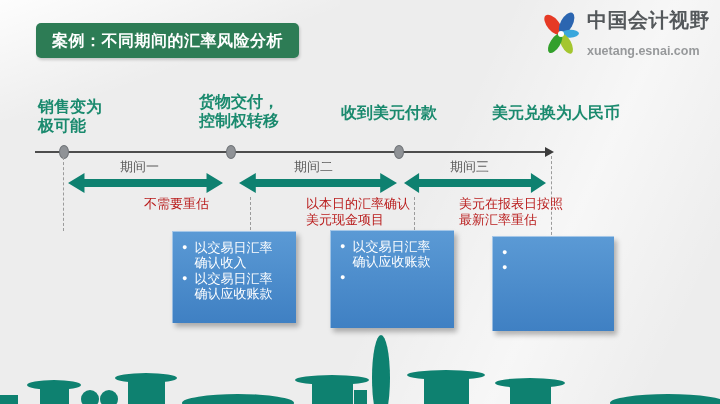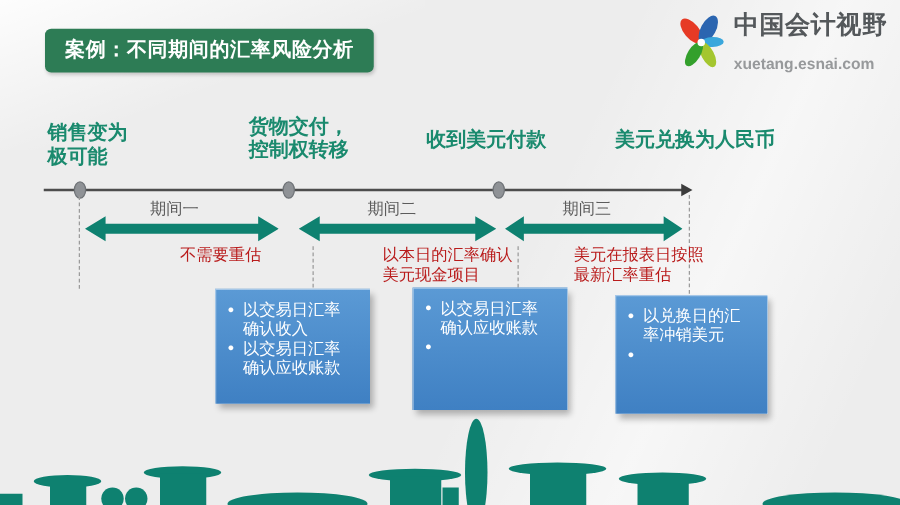--- a/index.html
+++ b/index.html
@@ -163,21 +163,20 @@
         </li>
       <li>
           <span class="bullet">●</span>
         </li>
     </ul>
   </div>
   <div class="bbox b3">
     <ul>
       <li>
           <span class="bullet">●</span>
-          <span class="txt">以兑换日的汇率冲销美元</span>
         </li>
       <li>
           <span class="bullet">●</span>
         </li>
     </ul>
   </div>
 
   <div class="skyline">
     <svg viewBox="0 0 720 72" preserveAspectRatio="none">
       <g fill="currentColor">

